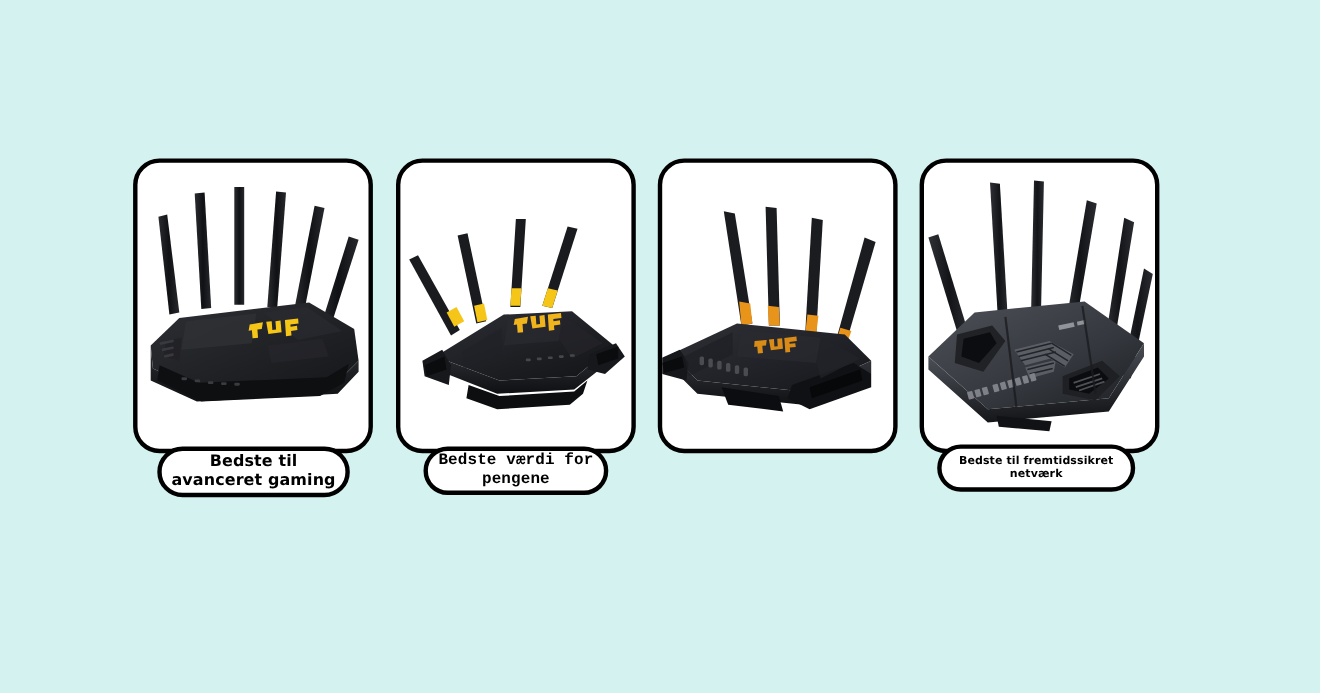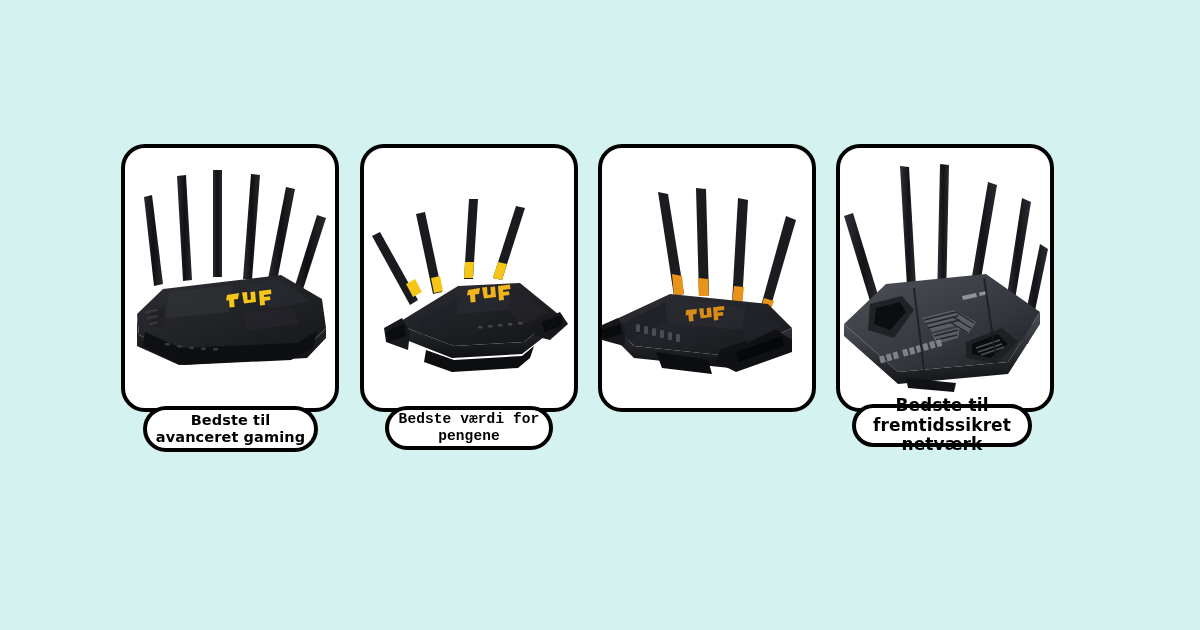--- a/index.html
+++ b/index.html
@@ -91,21 +91,21 @@
     top: 406px;
     width: 180px;
     height: 44px;
     font-size: 14.5px;
   }
   .pill-4 {
     left: 852px;
     top: 404px;
     width: 180px;
     height: 43px;
-    font-size: 17px;
+    font-size: 10px;
   }
   .pill-text {
     padding: 0 7px;
     display: block;
   }
 </style>
 </head>
 <body>
 
 <div id="canvas">

